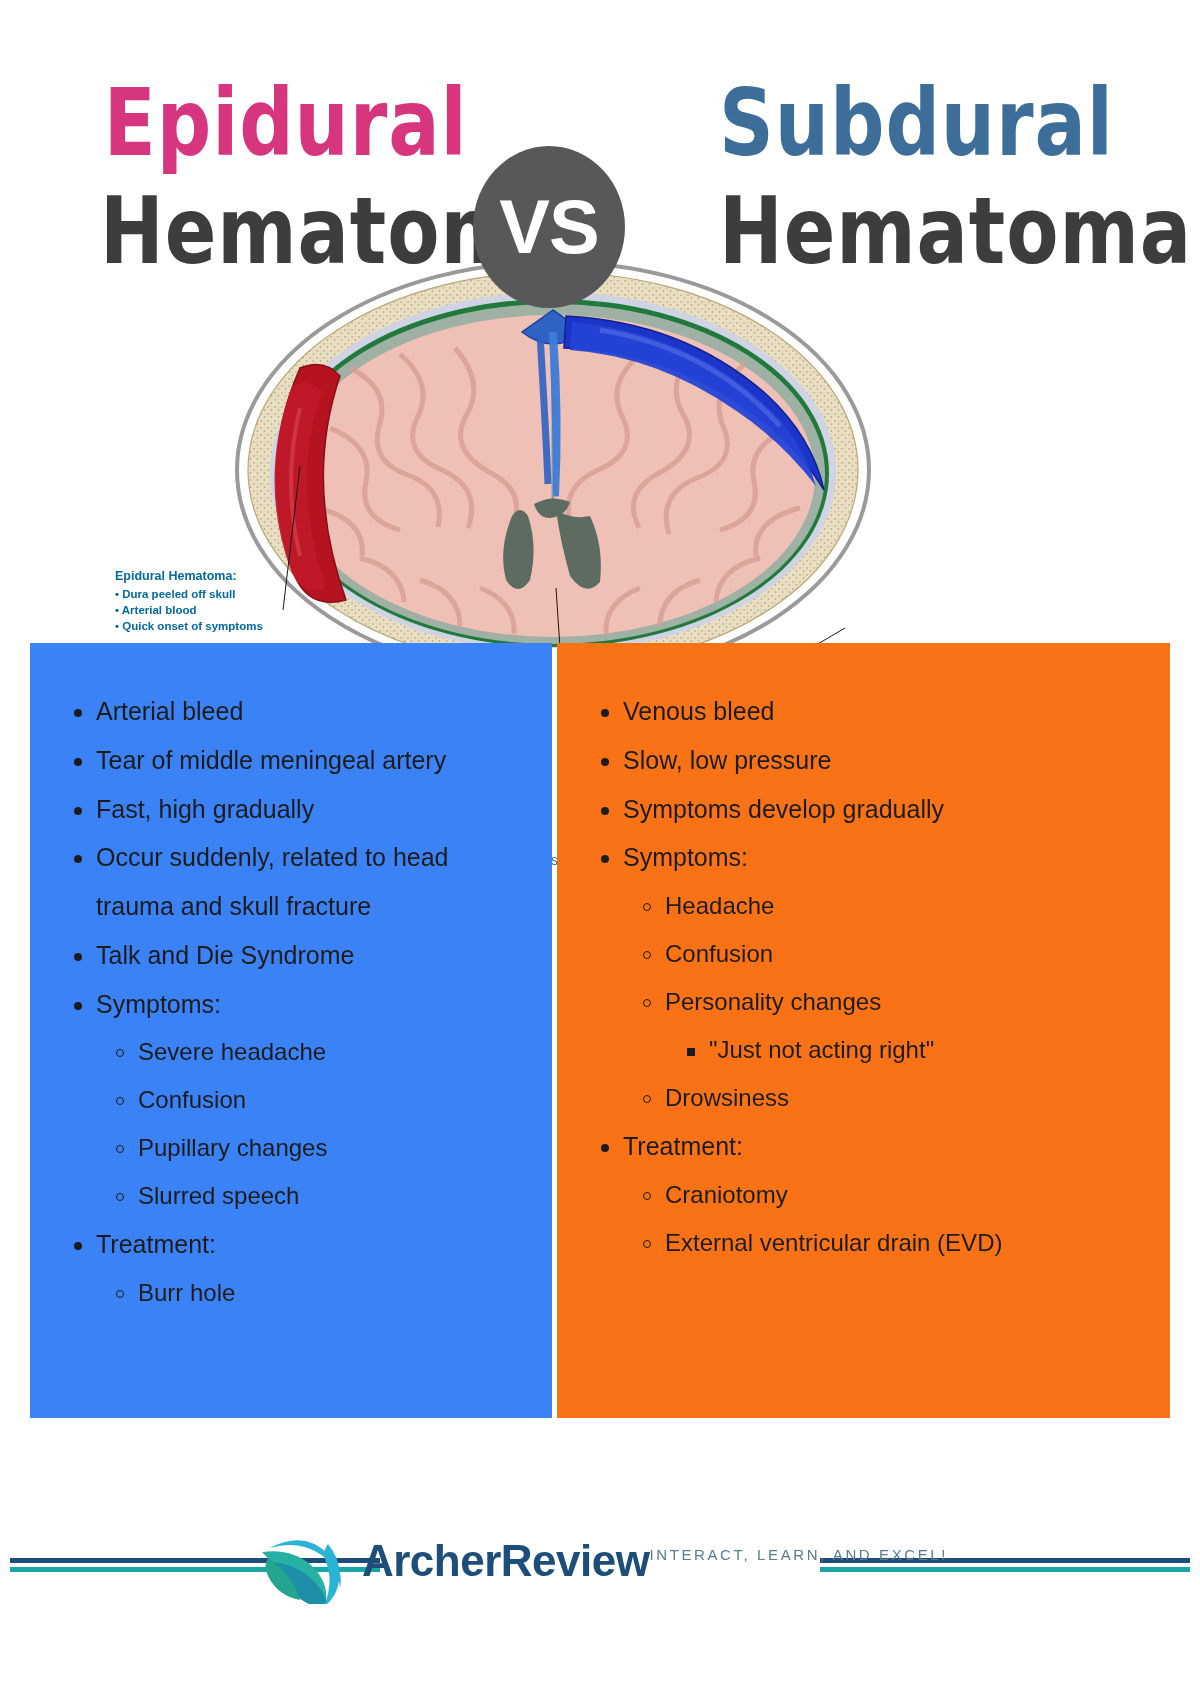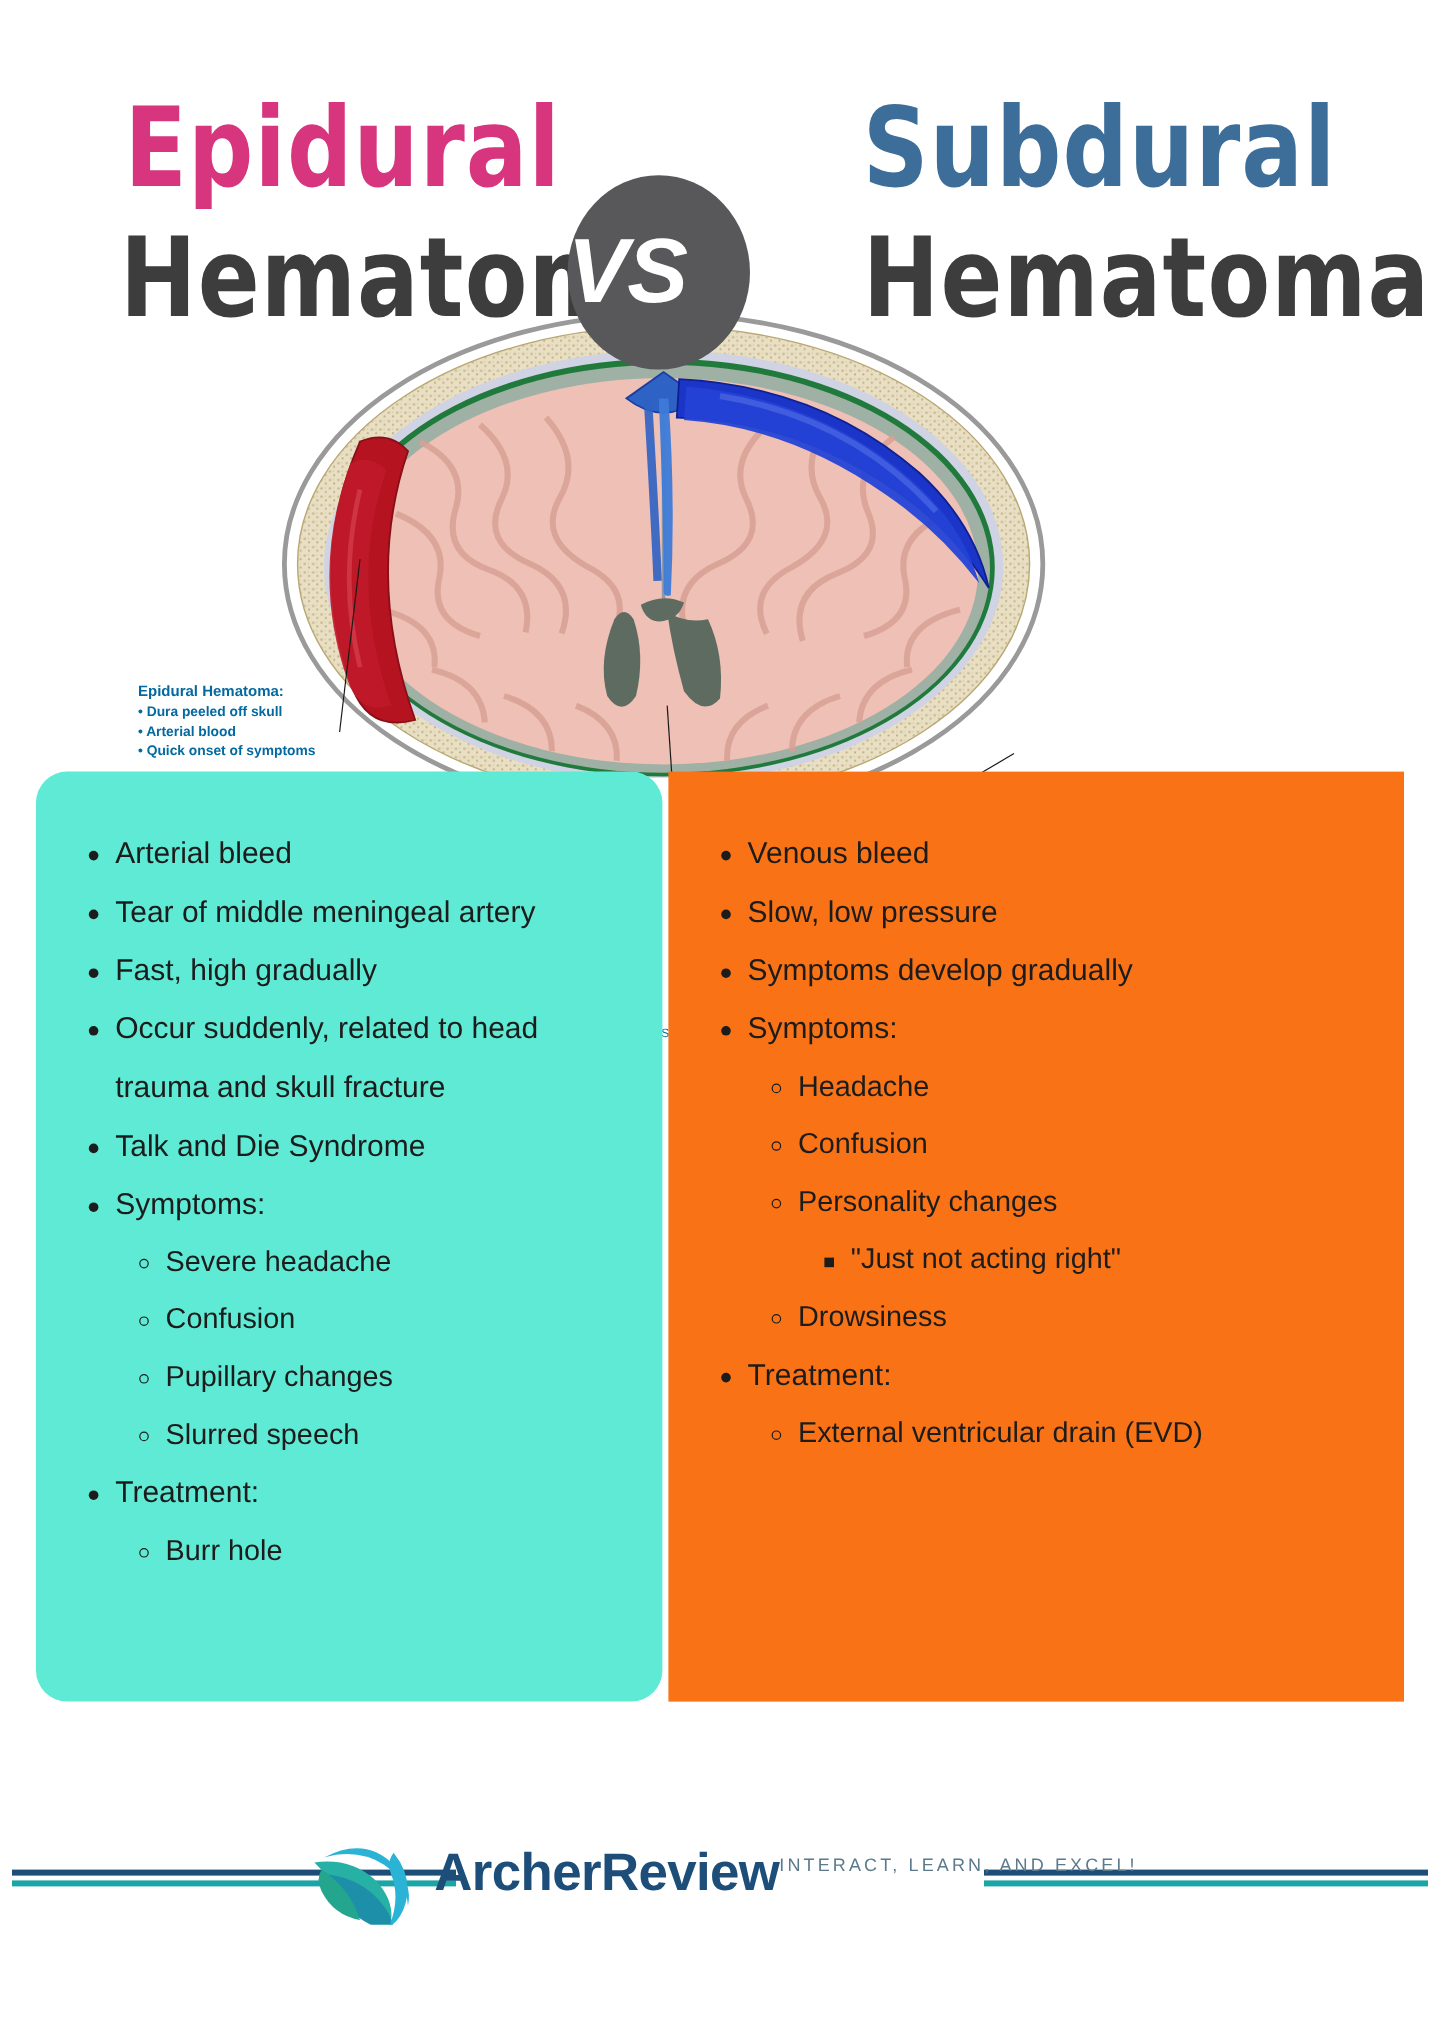--- a/index.html
+++ b/index.html
@@ -53,23 +53,23 @@
     top: 68px;
     width: 152px;
     height: 162px;
     background: #58585A;
     border-radius: 50%;
     color: #ffffff;
     font-family: "Liberation Sans Narrow", "Liberation Sans", sans-serif;
     font-weight: bold;
     font-size: 76px;
     line-height: 162px;
+    text-align: center;
     letter-spacing: -1px;
     z-index: 5;
-    font-style: italic;
   }
 
   
   .diagram {
     position: absolute;
     top: 258px;
     left: 0;
     width: 1200px;
     height: 390px;
   }
@@ -359,21 +359,21 @@
   <div class="anno anno-small lbl-dura-l">Dura mater</div>
   <div class="anno anno-small lbl-arac-l">Arachnoid mater</div>
   <div class="anno anno-small lbl-dura-r">Dura mater</div>
   <div class="anno anno-small lbl-arac-r">Arachnoid mater</div>
   <div class="anno lbl-sss">Superior sagittal sinus</div>
 
   <div class="watermark">ⓒArcherReview</div>
 </div>
 
 <div class="panels">
-  <div class="panel panel-left" style="background: #5eead4; border-radius: 26px;">
+  <div class="panel panel-left" style="background: #3b82f6;">
     <ul class="lvl1">
         <li>
           <span class="txt">Arterial bleed</span>
         </li>
         <li>
           <span class="txt">Tear of middle meningeal artery</span>
         </li>
         <li>
           <span class="txt">Fast, high gradually</span>
         </li>
@@ -439,20 +439,23 @@
               </ul>
             </li>
             <li>
               <span class="txt">Drowsiness</span>
             </li>
           </ul>
         </li>
         <li>
           <span class="txt">Treatment:</span>
           <ul class="lvl2">
+            <li>
+              <span class="txt">Craniotomy</span>
+            </li>
             <li>
               <span class="txt">External ventricular drain (EVD)</span>
             </li>
           </ul>
         </li>
       </ul>
   </div>
 </div>
 
 <div class="footer">

